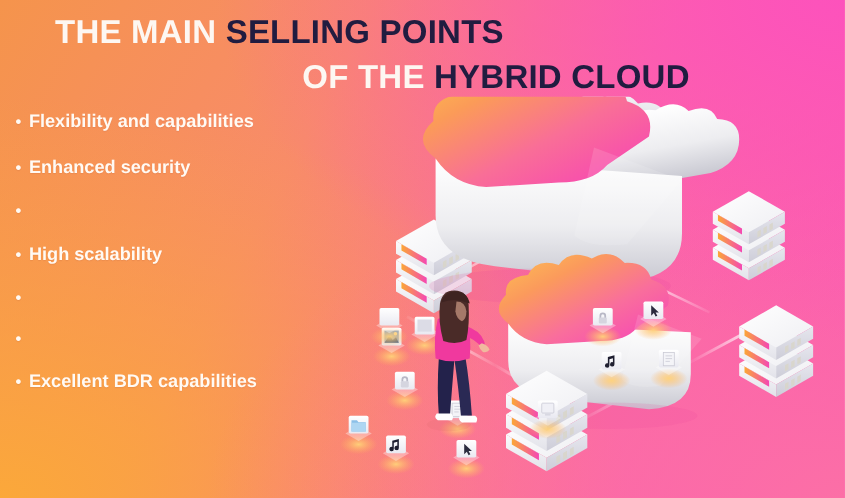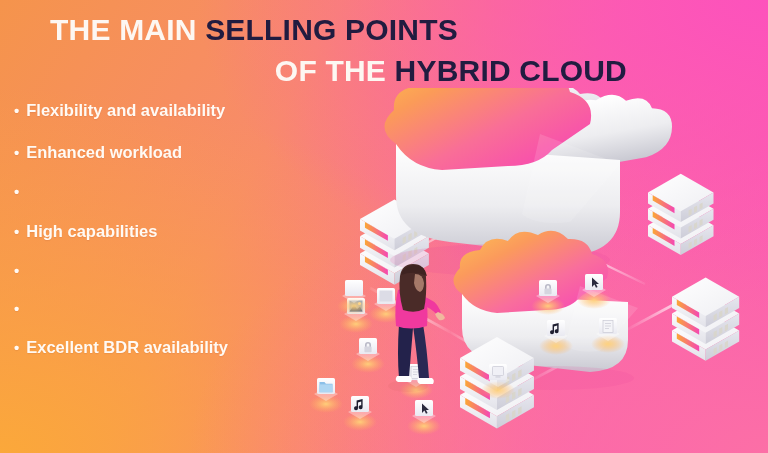--- a/index.html
+++ b/index.html
@@ -293,36 +293,36 @@
   </div>
   <div class="title-line tl2">
     <span class="t-light">OF THE</span>
     <span class="t-dark">HYBRID CLOUD</span>
   </div>
 </div>
 
 <div class="bullets" id="bullets">
     <div class="bullet">
       <span class="dot">•</span>
-      <span>Flexibility and availability</span>
-    </div>
-    <div class="bullet">
-      <span class="dot">•</span>
-      <span>Enhanced workload</span>
-    </div>
-    <div class="bullet">
-      <span class="dot">•</span>
-    </div>
-    <div class="bullet">
-      <span class="dot">•</span>
-      <span>High capabilities</span>
-    </div>
-    <div class="bullet">
-      <span class="dot">•</span>
-    </div>
-    <div class="bullet">
-      <span class="dot">•</span>
-    </div>
-    <div class="bullet">
-      <span class="dot">•</span>
-      <span>Excellent BDR availability</span>
+      <span>Flexibility and capabilities</span>
+    </div>
+    <div class="bullet">
+      <span class="dot">•</span>
+      <span>Enhanced security</span>
+    </div>
+    <div class="bullet">
+      <span class="dot">•</span>
+    </div>
+    <div class="bullet">
+      <span class="dot">•</span>
+      <span>High scalability</span>
+    </div>
+    <div class="bullet">
+      <span class="dot">•</span>
+    </div>
+    <div class="bullet">
+      <span class="dot">•</span>
+    </div>
+    <div class="bullet">
+      <span class="dot">•</span>
+      <span>Excellent BDR capabilities</span>
     </div>
   </div>
 
 </body></html>

